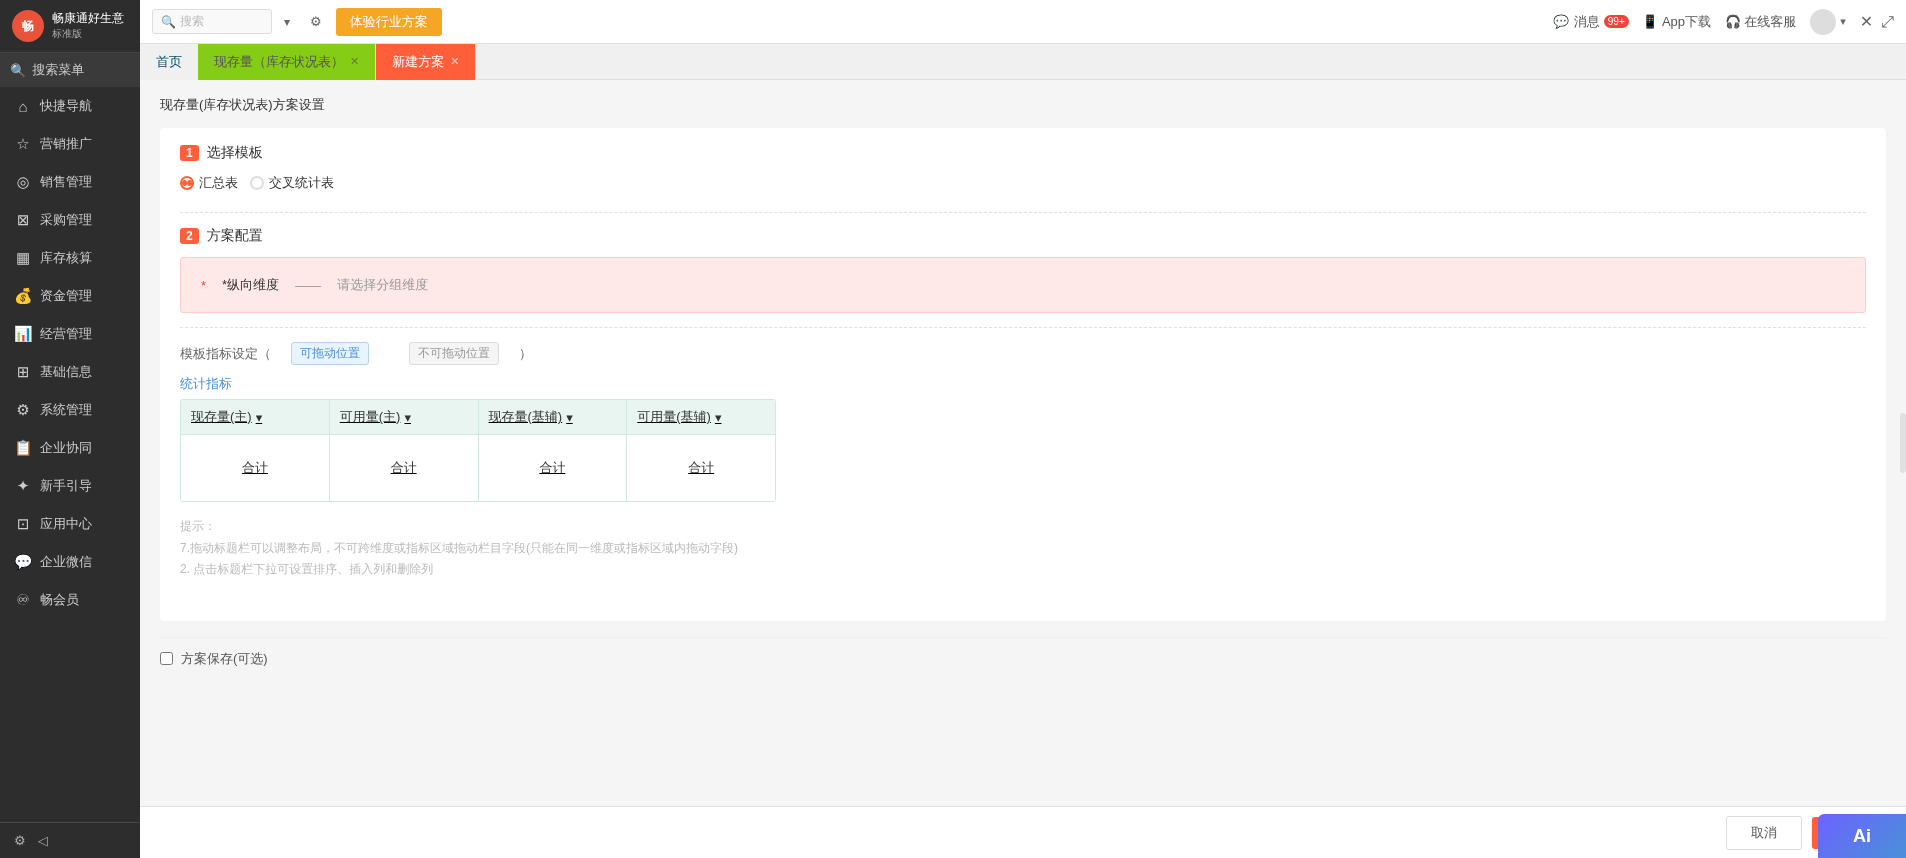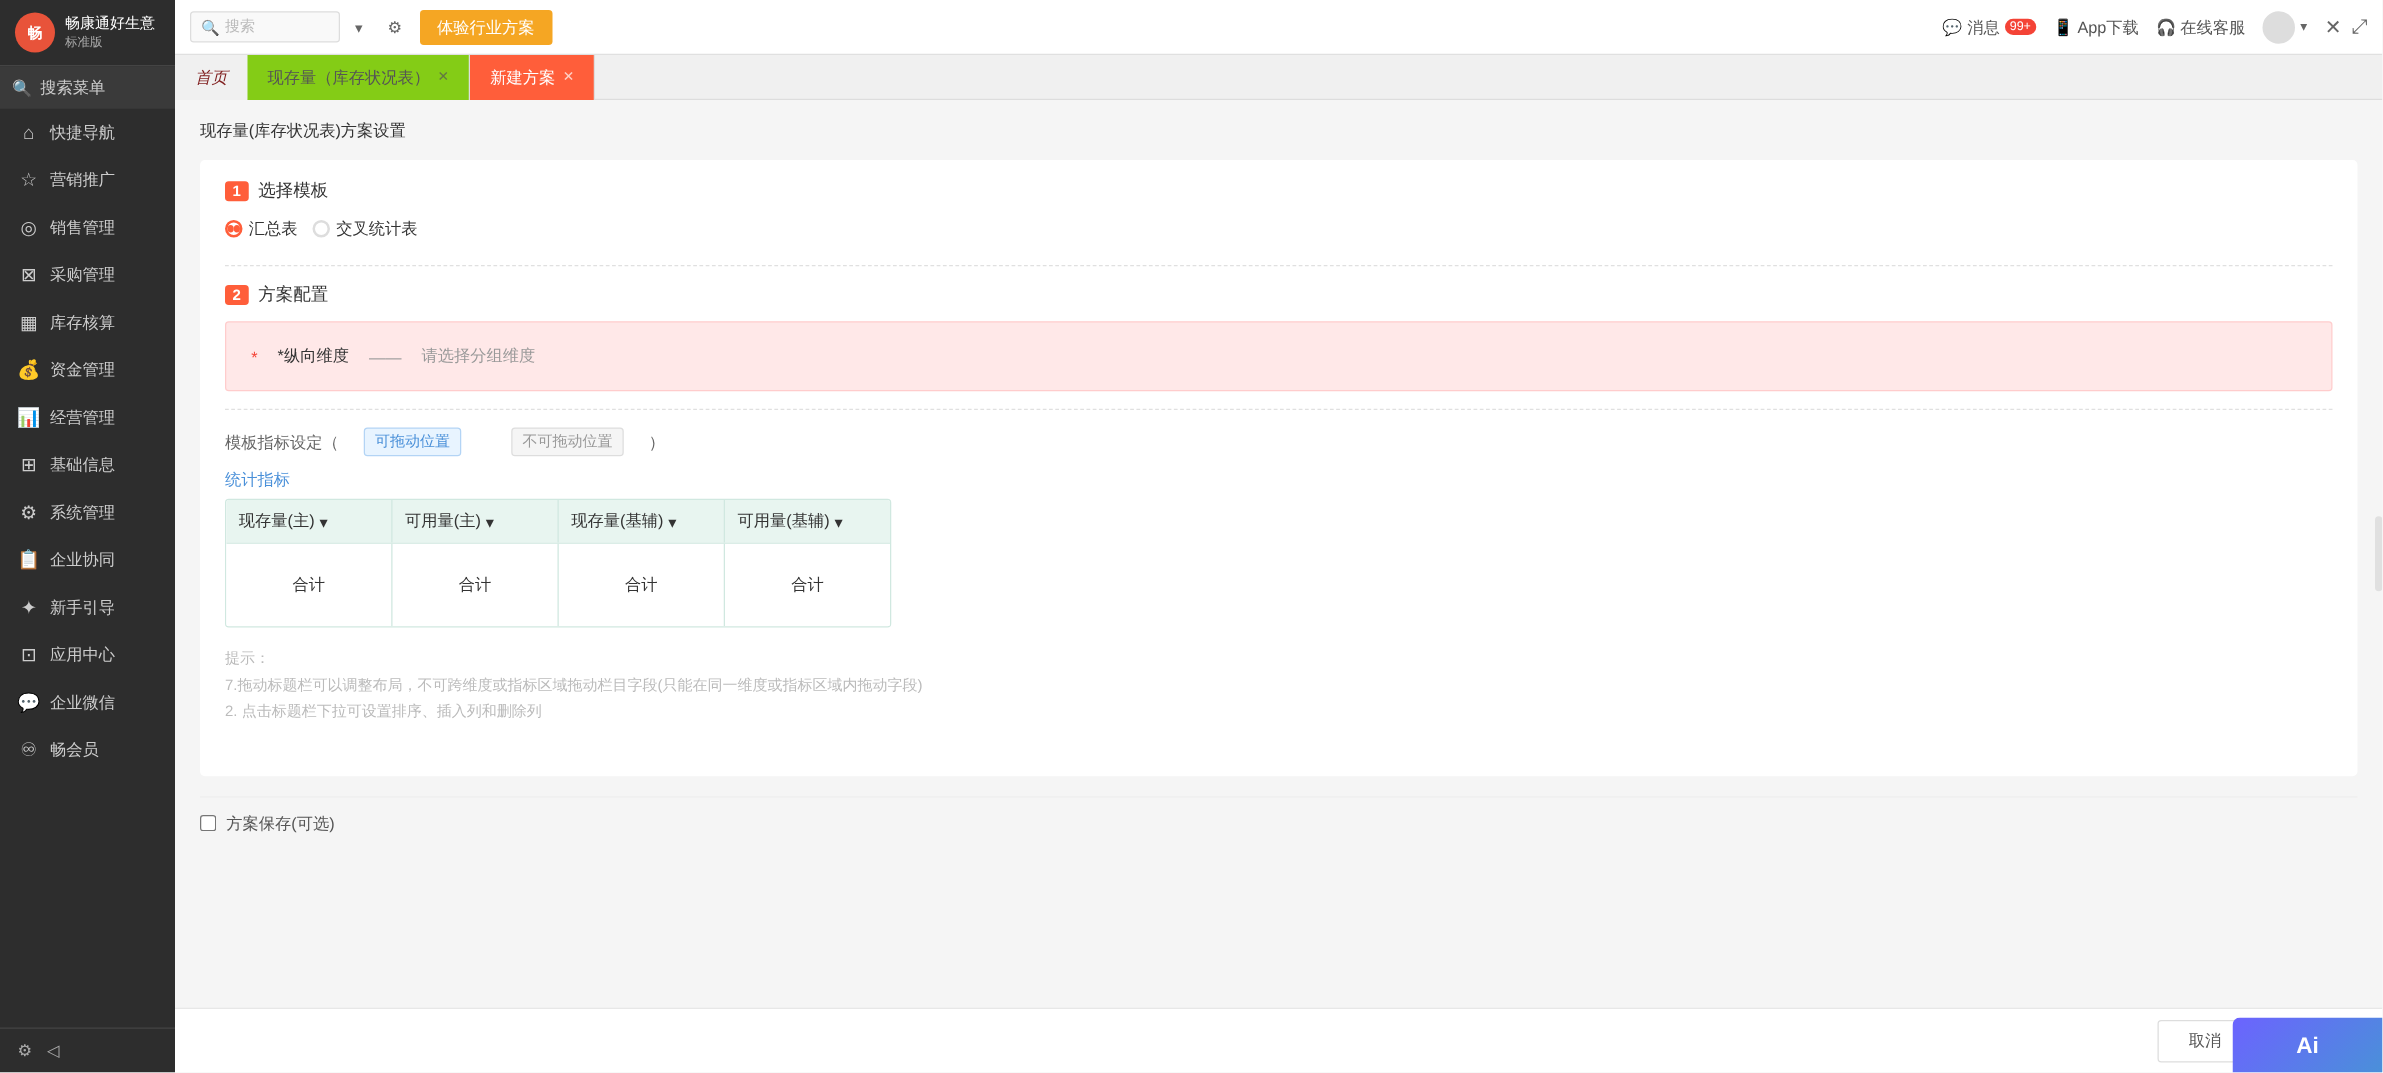--- a/index.html
+++ b/index.html
@@ -150,23 +150,22 @@
     .tab-close {
       font-size: 11px; cursor: pointer;
       opacity: 0.7;
     }
     .tab-home {
       padding: 0 16px;
       height: 36px;
       display: flex; align-items: center;
       cursor: pointer;
       font-size: 13px;
-      color: #7f1d1d;
+      color: #0c4a6e;
       background: #f0f0f0;
-      font-style: italic;
     }
 
     
     .content {
       flex: 1;
       overflow-y: auto;
       padding: 16px 20px;
       background: #f5f5f5;
       position: relative;
     }
@@ -250,21 +249,21 @@
       color: #999;
       border: 1px solid #ddd;
       border-radius: 3px;
       padding: 2px 8px;
       font-size: 12px;
     }
 
     
     .stats-section { margin-top: 10px; }
     .stats-title { color: #4a90d9; font-size: 13px; margin-bottom: 6px; }
-    .stats-table { border: 1px solid #d0e8e0; border-radius: 3px; overflow: hidden; width: 533px; }
+    .stats-table { border: 1px solid #d0e8e0; border-radius: 3px; overflow: hidden; width: 596px; text-decoration: underline; }
     .stats-header-row { display: flex; background: #e8f5f0; }
     .stats-header-cell {
       flex: 1;
       padding: 8px 10px;
       font-size: 13px;
       color: #333;
       border-right: 1px solid #d0e8e0;
       display: flex; align-items: center; gap: 4px;
     }
     .stats-header-cell:last-child { border-right: none; }
@@ -335,21 +334,21 @@
     .window-controls {
       display: flex; align-items: center; gap: 8px;
       margin-left: auto;
     }
     .win-btn { cursor: pointer; color: #666; font-size: 16px; }
 
     
     .ai-button {
       position: fixed;
       right: 0; bottom: 0;
-      width: 120px; height: 44px;
+      width: 88px; height: 44px;
       background: linear-gradient(135deg, #6c63ff, #4a90d9);
       color: white;
       display: flex; align-items: center; justify-content: center;
       font-size: 18px; font-weight: bold;
       cursor: pointer;
       border-radius: 6px 0 0 0;
     }
   </style>
 </head>
 <body>

